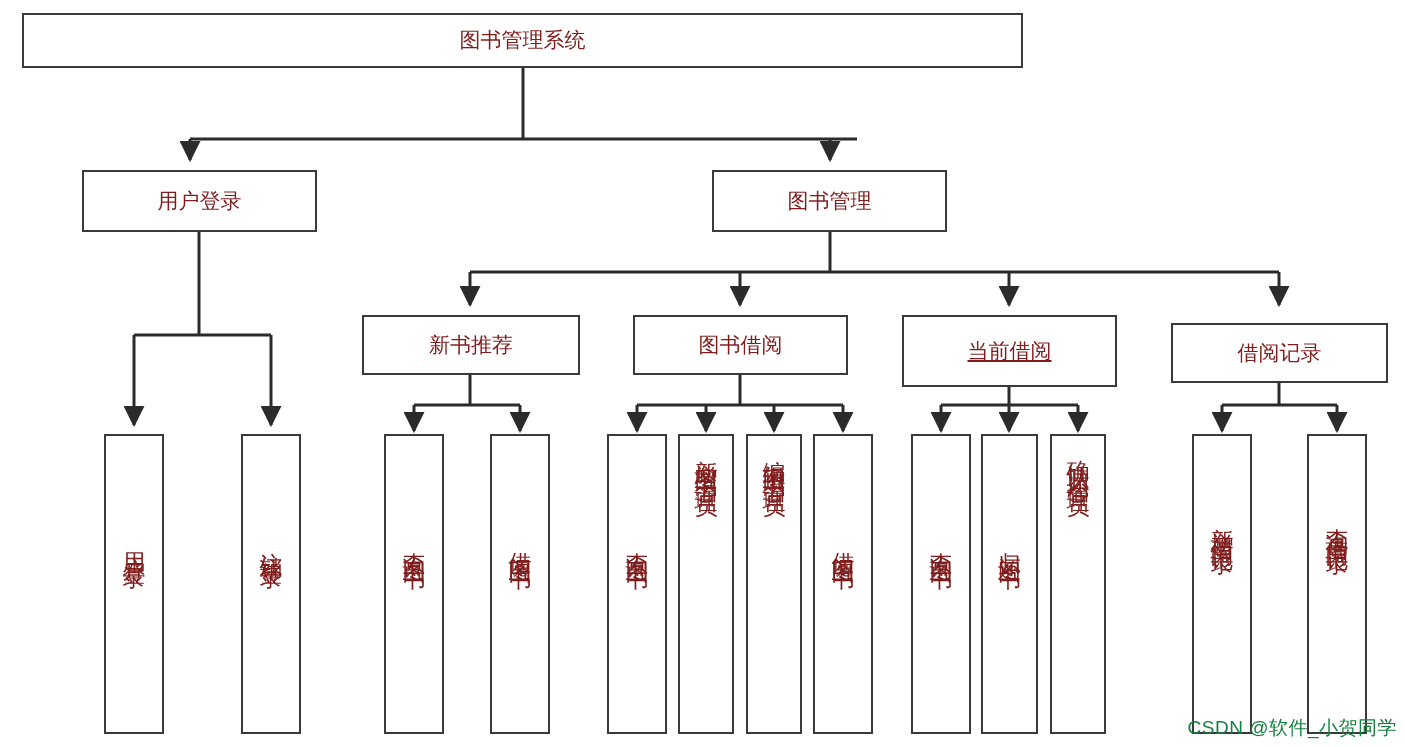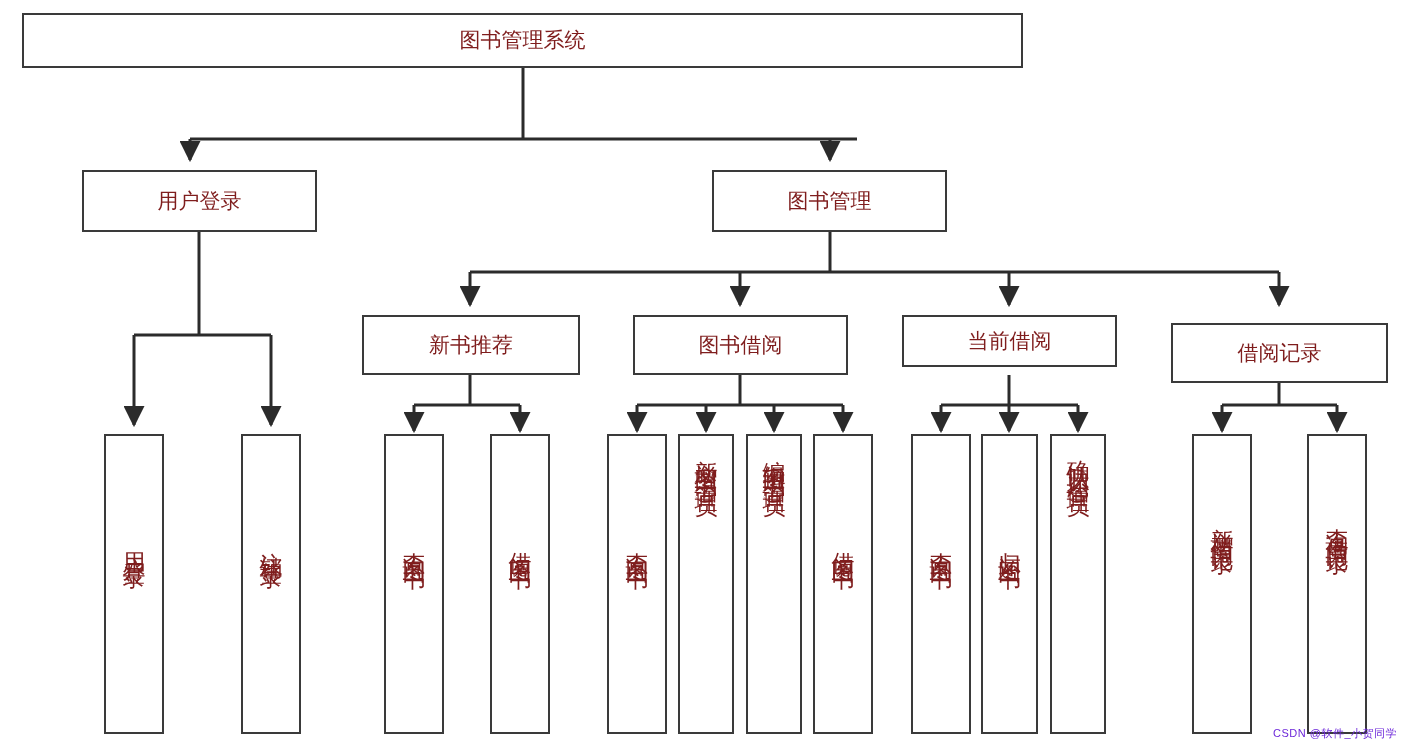--- a/index.html
+++ b/index.html
@@ -60,22 +60,22 @@
   .node.vert.mid .label {
     margin-top: 68px;
   }
   .node.vert.midsm .label {
     margin-top: 92px;
   }
   .watermark {
     position: absolute;
     right: 8px;
     bottom: 6px;
-    font-size: 11px;
-    color: #6d28d9;
+    font-size: 19px;
+    color: #15803d;
     letter-spacing: 0.5px;
     white-space: nowrap;
   }
 </style>
 </head>
 <body>
 
 <div id="canvas">
 
   <svg class="links" viewBox="0 0 1405 747">
@@ -138,21 +138,21 @@
   <div class="node horiz" style="left:712px; top:170px; width:235px; height:62px;font-family:Liberation Serif, serif;">
     <span class="label">图书管理</span>
   </div>
 
   <div class="node horiz" style="left:362px; top:315px; width:218px; height:60px;">
     <span class="label">新书推荐</span>
   </div>
   <div class="node horiz" style="left:633px; top:315px; width:215px; height:60px;">
     <span class="label">图书借阅</span>
   </div>
-  <div class="node horiz" style="left:902px; top:315px; width:215px; height:52px;">
+  <div class="node horiz" style="left:902px; top:315px; width:215px; height:72px;text-decoration:underline;">
     <span class="label">当前借阅</span>
   </div>
   <div class="node horiz" style="left:1171px; top:323px; width:217px; height:60px;">
     <span class="label">借阅记录</span>
   </div>
 
   <div class="node vert midsm" style="left:104px; top:434px; width:60px; height:300px;">
     <span class="label">用户登录</span>
   </div>
   <div class="node vert midsm" style="left:241px; top:434px; width:60px; height:300px;">

